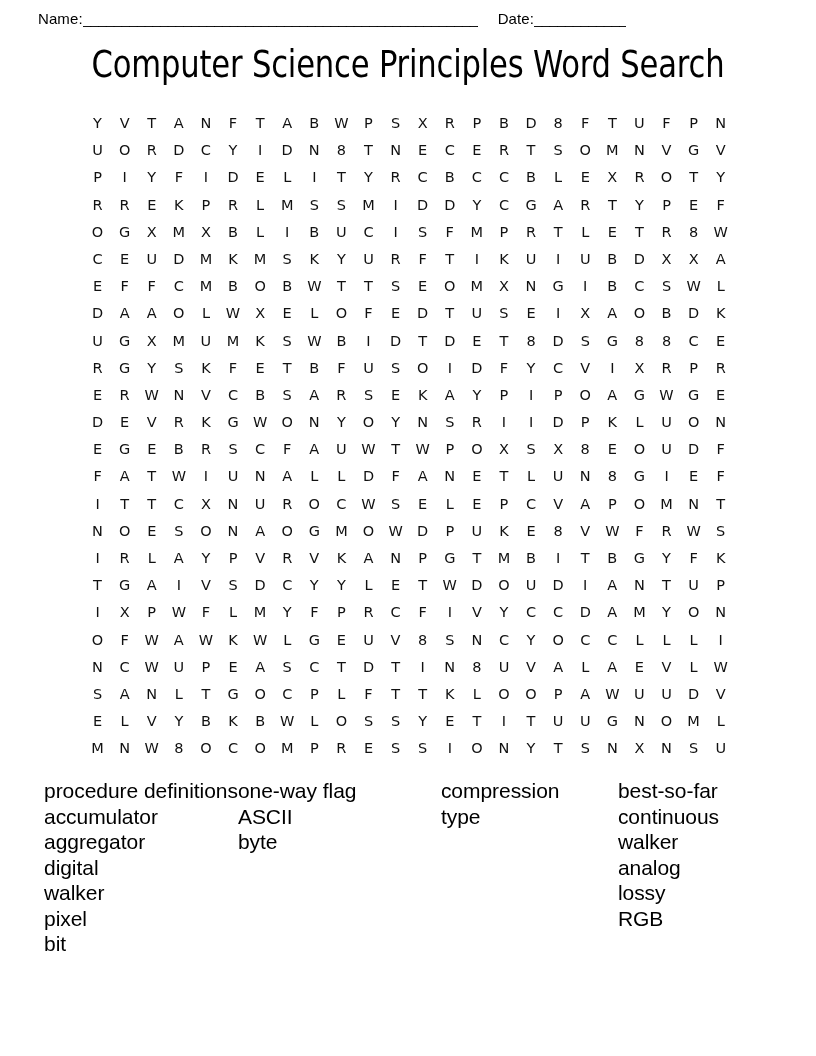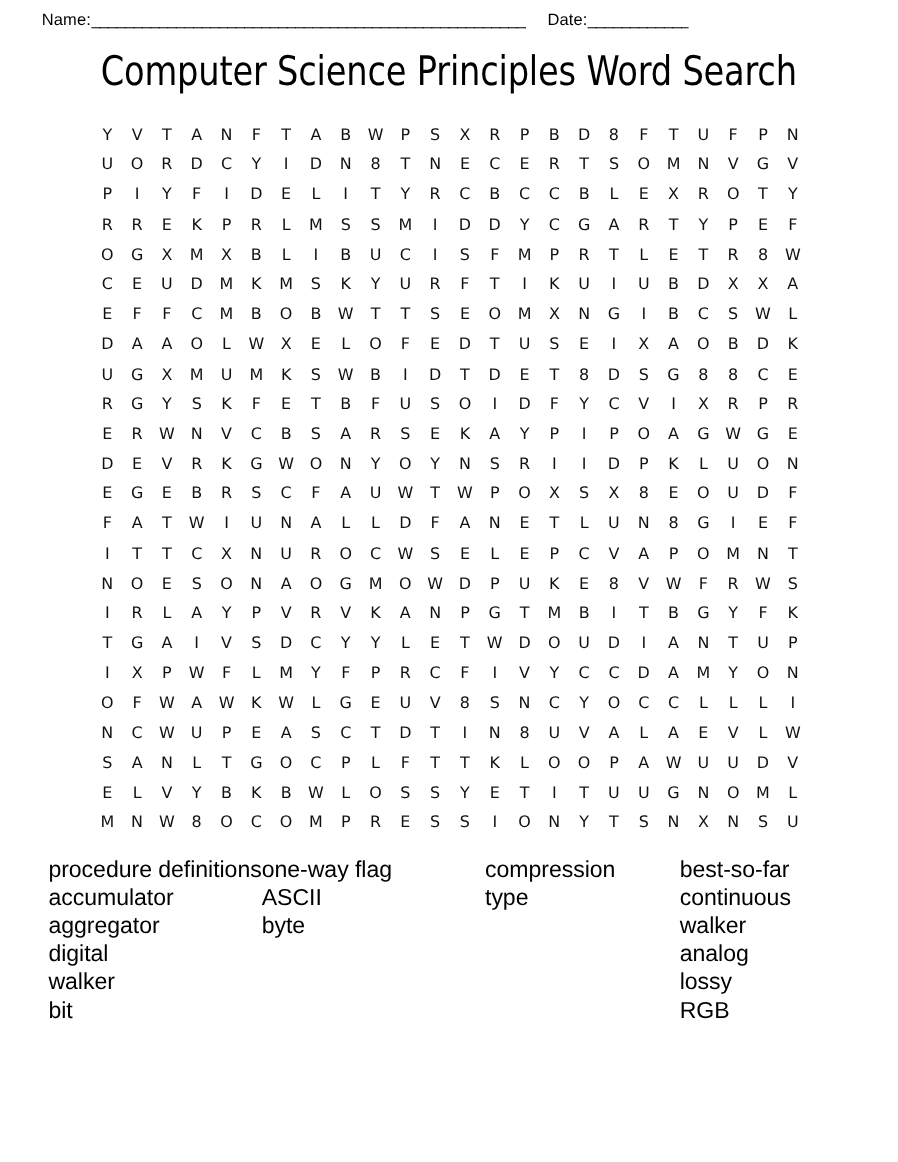--- a/index.html
+++ b/index.html
@@ -755,20 +755,21 @@
     </div>
   </div>
 
 <div class="wordlist">
     <div class="word-col col-1">
       <div class="word-item">procedure definitions</div>
       <div class="word-item">accumulator</div>
       <div class="word-item">aggregator</div>
       <div class="word-item">digital</div>
       <div class="word-item">walker</div>
+      <div class="word-item">pixel</div>
       <div class="word-item">bit</div>
     </div>
     <div class="word-col col-2">
       <div class="word-item">one-way flag</div>
       <div class="word-item">ASCII</div>
       <div class="word-item">byte</div>
     </div>
     <div class="word-col col-3">
       <div class="word-item">compression</div>
       <div class="word-item">type</div>

